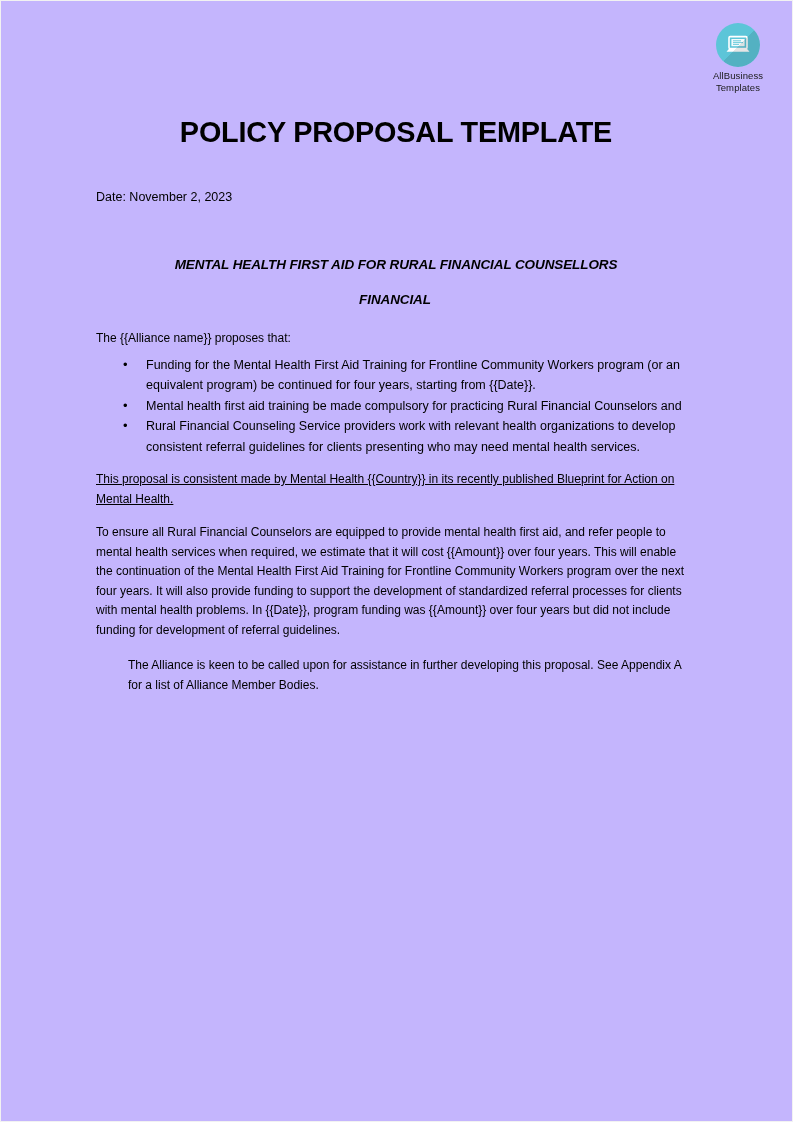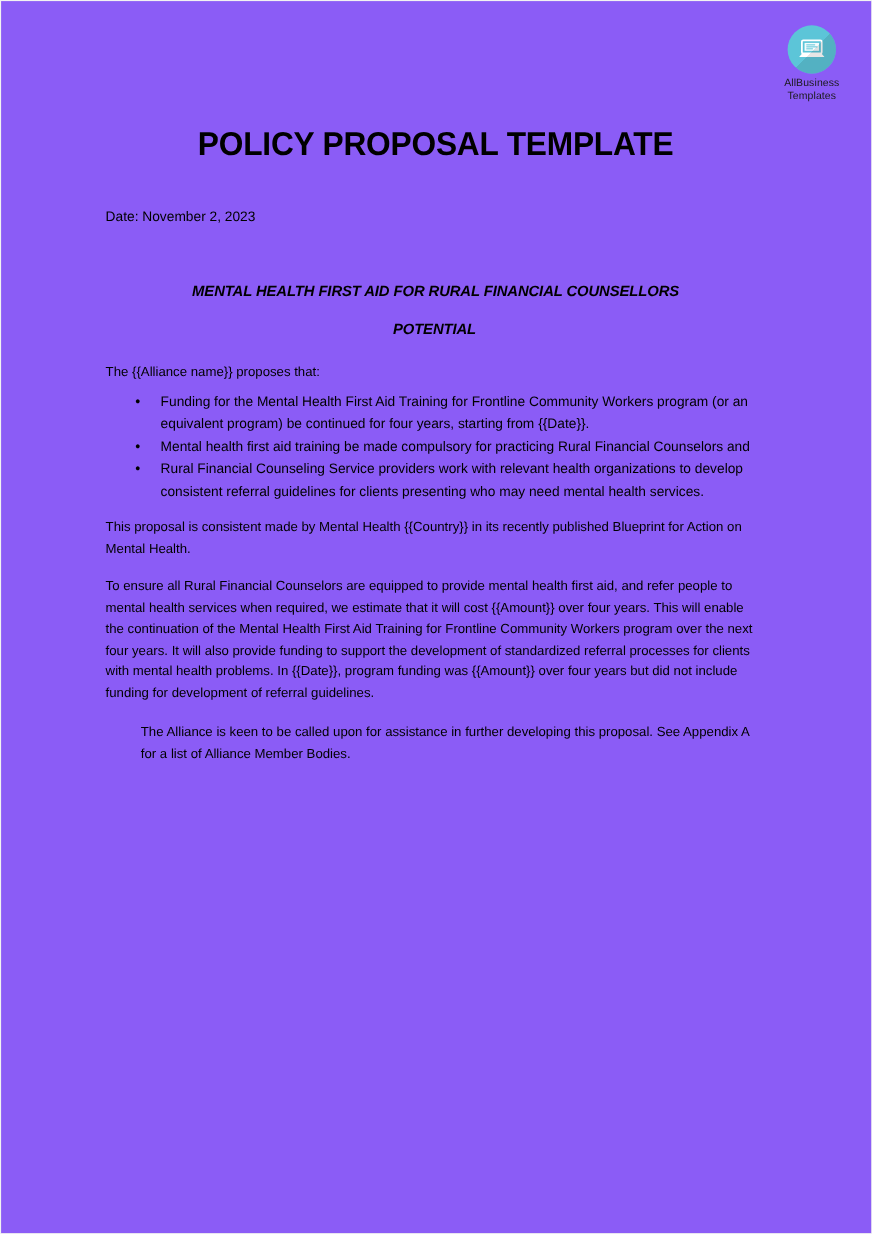--- a/index.html
+++ b/index.html
@@ -14,21 +14,21 @@
     overflow: hidden;
     font-family: "Liberation Sans", sans-serif;
     color: #000000;
     -webkit-font-smoothing: antialiased;
   }
 
   .page {
     position: relative;
     width: 793px;
     height: 1122px;
-    background: #8b5cf6;
+    background: #c4b5fd;
     box-sizing: border-box;
     border: 1px solid #f2f2f2;
   }
 
   
   .logo-block {
     position: absolute;
     top: 22px;
     left: 699px;
     width: 76px;
@@ -132,21 +132,21 @@
     margin: 0;
   }
   ul.bullets li .bullet-dot {
     position: absolute;
     left: 27px;
     top: 0;
     font-size: 13px;
     line-height: 20.5px;
   }
 
-  .para-after-list { margin-top: 13px; }
+  .para-after-list { margin-top: 13px; text-decoration: underline; }
 
   .section-heading {
     font-size: 12.5px;
     font-weight: bold;
     line-height: 18px;
     margin: 44px 0 0 0;
     letter-spacing: -0.05px;
   }
 
   .cost-para { margin-top: 14px; }
@@ -175,21 +175,21 @@
     </div>
   </div>
 
   <div class="doc-title">POLICY PROPOSAL TEMPLATE</div>
 
   <div class="date-line">Date: November 2, 2023</div>
 
   <div class="content">
 
     <div class="subtitle subtitle-1">MENTAL HEALTH FIRST AID FOR RURAL FINANCIAL COUNSELLORS</div>
-    <div class="subtitle subtitle-2">POTENTIAL</div>
+    <div class="subtitle subtitle-2">FINANCIAL</div>
 
     <p class="para lead-in">The {{Alliance name}} proposes that:</p>
 
     <ul class="bullets">
       <li>
         <span class="bullet-dot">•</span>
         <span>Funding for the Mental Health First Aid Training for Frontline Community Workers program (or an equivalent program) be continued for four years, starting from {{Date}}.</span>
       </li>
       <li>
         <span class="bullet-dot">•</span>

